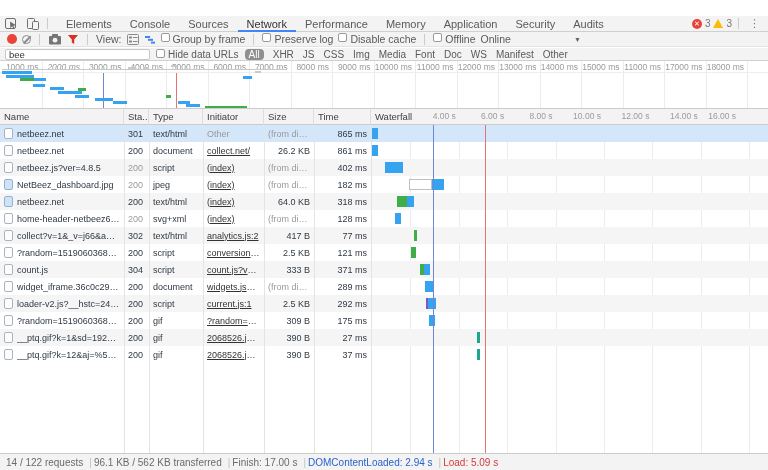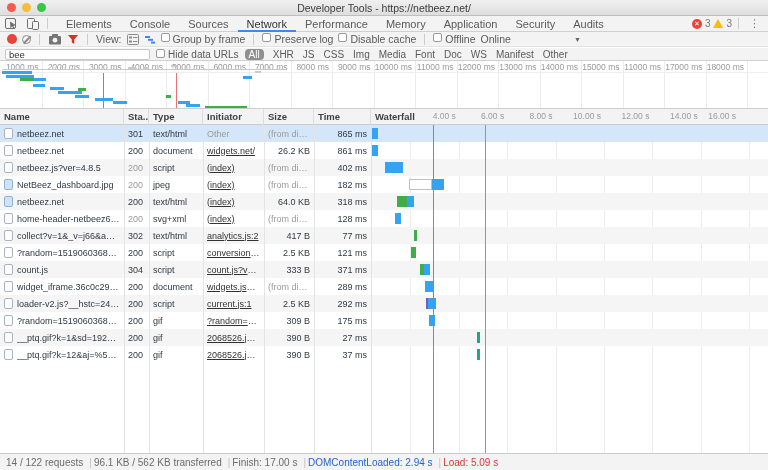--- a/index.html
+++ b/index.html
@@ -47,21 +47,21 @@
   #overview{position:absolute;top:61px;left:0;right:0;height:48px;border-bottom:1px solid #ccc;background:#fff;overflow:hidden;}
   .ovgrid{position:absolute;top:0;bottom:0;width:1px;background:#ececec;}
   .ovlabel{position:absolute;top:1px;font-size:8.5px;color:#9a9a9a;width:46px;text-align:right;}
   .ovruler{position:absolute;top:0;left:0;right:0;height:12px;border-bottom:1px solid #eee;}
   .ovbar{position:absolute;height:3px;}
   .ovline{position:absolute;top:12px;bottom:0;width:1px;}
 
   
   #grid{position:absolute;top:109px;left:0;right:0;height:344px;background:#fff;font-size:9px;color:#303942;}
   .gheader{display:grid;grid-template-columns:124px 25px 54px 61px 50px 57px 1fr;height:16px;background:#f3f3f3;border-bottom:1px solid #ccc;align-items:center;font-size:9.5px;color:#404040;position:relative;z-index:6;}
-  .gheader .hc{padding:0 4px;white-space:nowrap;overflow:hidden;border-right:1px solid #ddd;height:16px;line-height:16px;font-weight:bold;}
+  .gheader .hc{padding:0 4px;white-space:nowrap;overflow:hidden;border-right:1px solid #ddd;height:16px;line-height:16px;}
   .gheader .hc:last-child{border-right:none;}
   #rows{position:relative;z-index:3;}
   .row{display:grid;grid-template-columns:124px 25px 54px 61px 50px 57px 1fr;height:17px;align-items:center;position:relative;}
   .row.stripe{background:#f5f5f5;}
   .row.sel{background:#d4e7fa;}
   .cell{padding:0 4px;white-space:nowrap;overflow:hidden;text-overflow:ellipsis;}
   .cell.r{text-align:right;}
   .dim{color:#9a9a9a;}
   .link{text-decoration:underline;color:#333;}
   .namecell{display:flex;align-items:flex-end;padding:0 4px;overflow:hidden;}
@@ -80,28 +80,20 @@
   .sbseg{margin-right:4px;}
   .sbseg.sep{color:#c0c0c0;margin:0 2px;}
   .sbseg.blue{color:#2962cc;}
   .sbseg.red{color:#d43b3b;}
 </style>
 </head>
 <body>
 
 <div id="app">
 
-  <div class="titlebar">
-    <div class="lights">
-      <span class="light red"></span>
-      <span class="light yellow"></span>
-      <span class="light green"></span>
-    </div>
-    <div class="win-title">Developer Tools - https://netbeez.net/</div>
-  </div>
 
   <div class="tabbar">
     <span class="tbicon">
       <svg width="13" height="12" viewBox="0 0 13 12">
           <rect x="0.5" y="0.5" width="10" height="10" rx="1.5" fill="none" stroke="#6e6e6e"></rect>
           <path d="M5 3.5 L11 7.2 L8.3 7.7 L9.8 10.6 L8.6 11.2 L7.2 8.3 L5.4 10.2 Z" fill="#6e6e6e"></path>
         </svg>
     </span>
     <span class="tbicon">
       <svg width="14" height="12" viewBox="0 0 14 12">
@@ -294,21 +286,21 @@
           <div class="cell r">865 ms</div>
           <div class="wfseg" style="left: 371.68px; width: 6.776px; background: rgb(54, 163, 240);"></div>
         </div>
         <div class="row">
           <div class="namecell">
             <div class="fic"></div>
             <div class="nametext">netbeez.net</div>
           </div>
           <div class="cell">200</div>
           <div class="cell">document</div>
-          <div class="cell"><span class="link">widgets.net/</span></div>
+          <div class="cell"><span class="link">collect.net/</span></div>
           <div class="cell r">26.2 KB</div>
           <div class="cell r">861 ms</div>
           <div class="wfseg" style="left: 372.164px; width: 6.292px; background: rgb(54, 163, 240);"></div>
         </div>
         <div class="row stripe">
           <div class="namecell">
             <div class="fic"></div>
             <div class="nametext">netbeez.js?ver=4.8.5</div>
           </div>
           <div class="cell dim">200</div>

